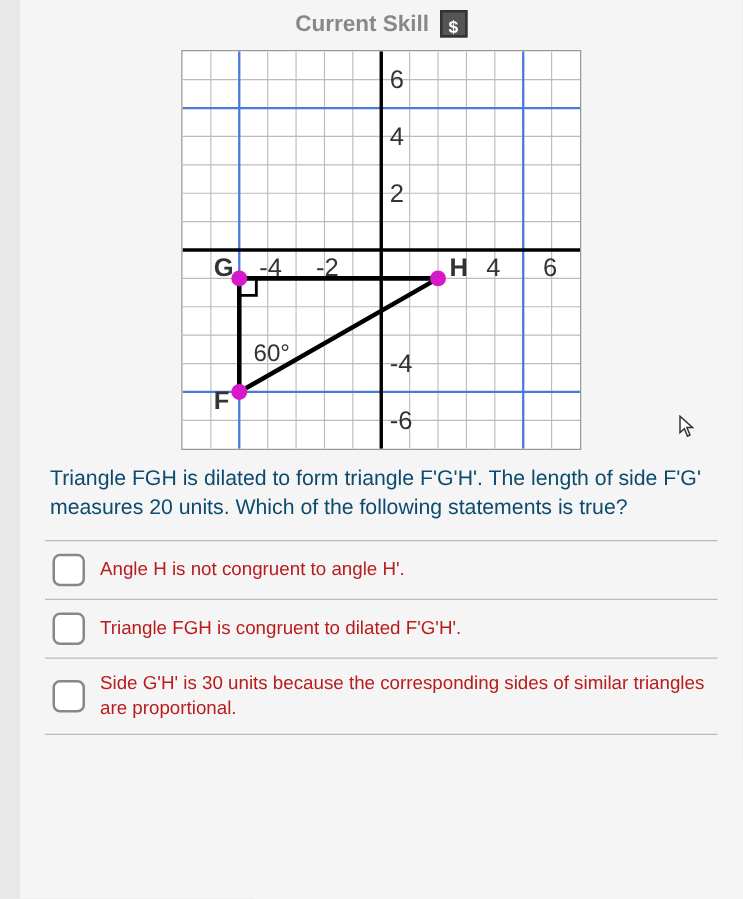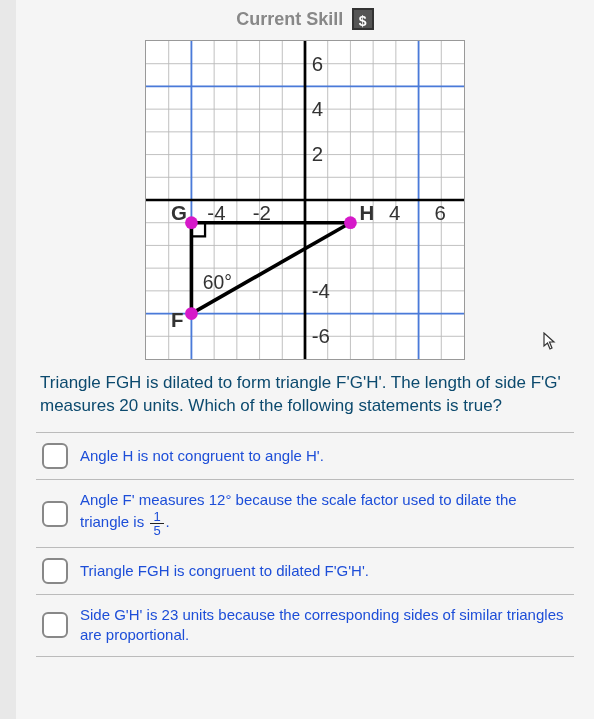--- a/index.html
+++ b/index.html
@@ -67,21 +67,21 @@
       line-height: 1.35;
       margin: 8px 4px 14px 4px;
     }
     .option {
       display: flex;
       align-items: center;
       gap: 12px;
       padding: 10px 6px;
       border-top: 1px solid #bbb;
       font-size: 15px;
-      color: #1d4ed8;
+      color: #b91c1c;
     }
     .option:last-child { border-bottom: 1px solid #bbb; }
     .checkbox {
       width: 26px;
       height: 26px;
       flex: 0 0 26px;
       border: 2px solid #888;
       border-radius: 6px;
       background: #fff;
     }
@@ -191,30 +191,24 @@
       </svg>
   </span>
 
   <div class="question-text">Triangle FGH is dilated to form triangle F'G'H'. The length of side F'G' measures 20 units. Which of the following statements is true?</div>
 
   <div class="option">
     <div class="checkbox"></div>
     <div class="option-text">Angle H is not congruent to angle H'.</div>
   </div>
 
-  <div class="option">
-    <div class="checkbox"></div>
-    <div class="option-text">
-      <span>Angle F' measures 12° because the scale factor used to dilate the triangle is </span><span class="frac"><span class="num">1</span><span class="den">5</span></span><span>.</span>
-    </div>
-  </div>
 
   <div class="option">
     <div class="checkbox"></div>
     <div class="option-text">Triangle FGH is congruent to dilated F'G'H'.</div>
   </div>
 
   <div class="option">
     <div class="checkbox"></div>
-    <div class="option-text">Side G'H' is 23 units because the corresponding sides of similar triangles are proportional.</div>
+    <div class="option-text">Side G'H' is 30 units because the corresponding sides of similar triangles are proportional.</div>
   </div>
 
 </div>
 
 </body></html>

